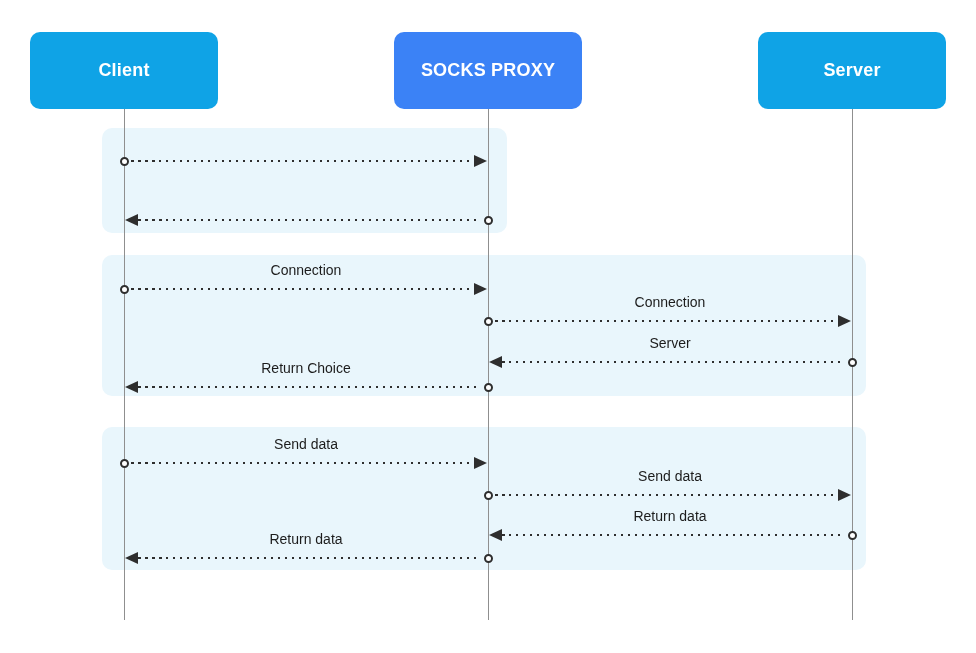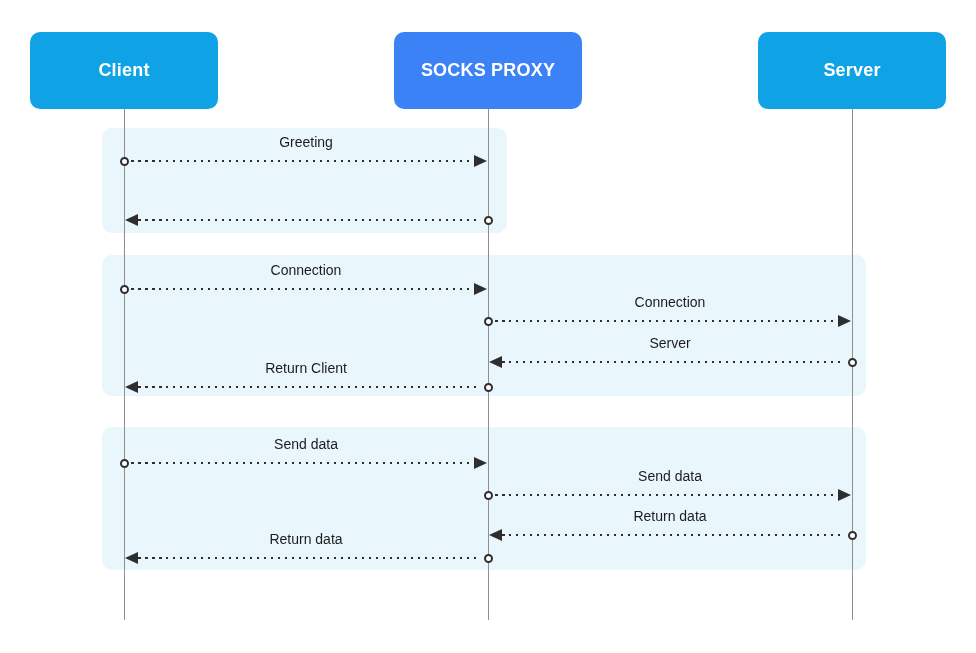--- a/index.html
+++ b/index.html
@@ -108,41 +108,40 @@
 
   <div class="participant participant-server" style="background: rgb(15, 163, 230);">
     <span class="ptitle">Server</span>
   </div>
 
   <div class="lifeline lifeline-client"></div>
   <div class="lifeline lifeline-proxy"></div>
   <div class="lifeline lifeline-server"></div>
 
 <div class="band" style="left: 102px; top: 128px; width: 405px; height: 105px;"></div>
-    <div class="msg-label" style="left: 124px; width: 364px; top: 132px;">Greeting</div>
     <div class="msg-line" style="left: 131px; width: 343px; top: 160px;"></div>
     <div class="msg-circle" style="left: 119.5px; top: 156.5px;"></div>
     <div class="msg-head right" style="top: 155px; left: 474px;"></div>
     <div class="msg-line" style="left: 138px; width: 343px; top: 219px;"></div>
     <div class="msg-circle" style="left: 483.5px; top: 215.5px;"></div>
     <div class="msg-head left" style="top: 214px; left: 125px;"></div>
     <div class="band" style="left: 102px; top: 255px; width: 764px; height: 141px;"></div>
     <div class="msg-label" style="left: 124px; width: 364px; top: 260px;">Connection</div>
     <div class="msg-line" style="left: 131px; width: 343px; top: 288px;"></div>
     <div class="msg-circle" style="left: 119.5px; top: 284.5px;"></div>
     <div class="msg-head right" style="top: 283px; left: 474px;"></div>
     <div class="msg-label" style="left: 488px; width: 364px; top: 292px;">Connection</div>
     <div class="msg-line" style="left: 495px; width: 343px; top: 320px;"></div>
     <div class="msg-circle" style="left: 483.5px; top: 316.5px;"></div>
     <div class="msg-head right" style="top: 315px; left: 838px;"></div>
     <div class="msg-label" style="left: 488px; width: 364px; top: 333px;">Server</div>
     <div class="msg-line" style="left: 502px; width: 343px; top: 361px;"></div>
     <div class="msg-circle" style="left: 847.5px; top: 357.5px;"></div>
     <div class="msg-head left" style="top: 356px; left: 489px;"></div>
-    <div class="msg-label" style="left: 124px; width: 364px; top: 358px;">Return Client</div>
+    <div class="msg-label" style="left: 124px; width: 364px; top: 358px;">Return Choice</div>
     <div class="msg-line" style="left: 138px; width: 343px; top: 386px;"></div>
     <div class="msg-circle" style="left: 483.5px; top: 382.5px;"></div>
     <div class="msg-head left" style="top: 381px; left: 125px;"></div>
     <div class="band" style="left: 102px; top: 427px; width: 764px; height: 143px;"></div>
     <div class="msg-label" style="left: 124px; width: 364px; top: 434px;">Send data</div>
     <div class="msg-line" style="left: 131px; width: 343px; top: 462px;"></div>
     <div class="msg-circle" style="left: 119.5px; top: 458.5px;"></div>
     <div class="msg-head right" style="top: 457px; left: 474px;"></div>
     <div class="msg-label" style="left: 488px; width: 364px; top: 466px;">Send data</div>
     <div class="msg-line" style="left: 495px; width: 343px; top: 494px;"></div>

